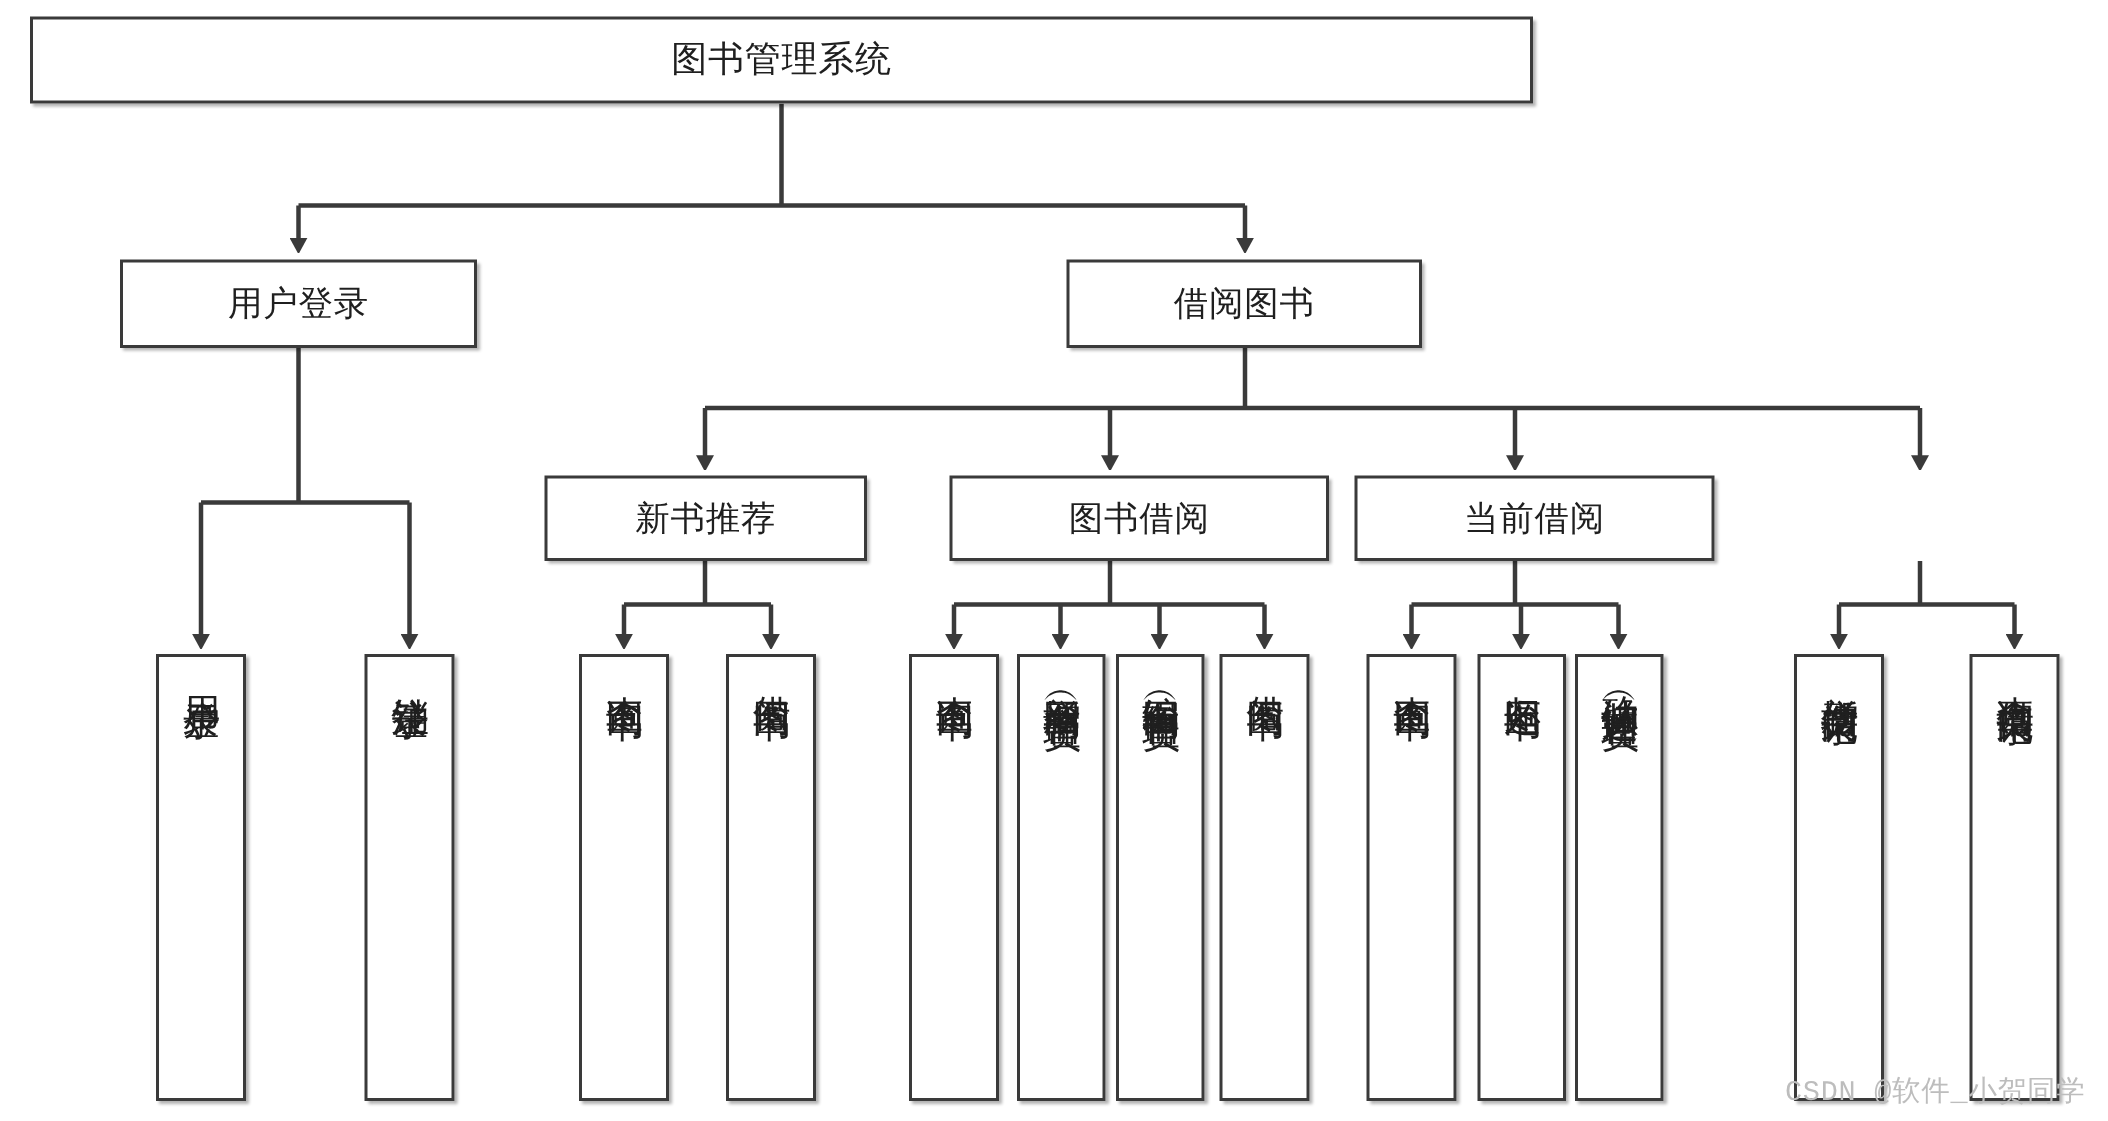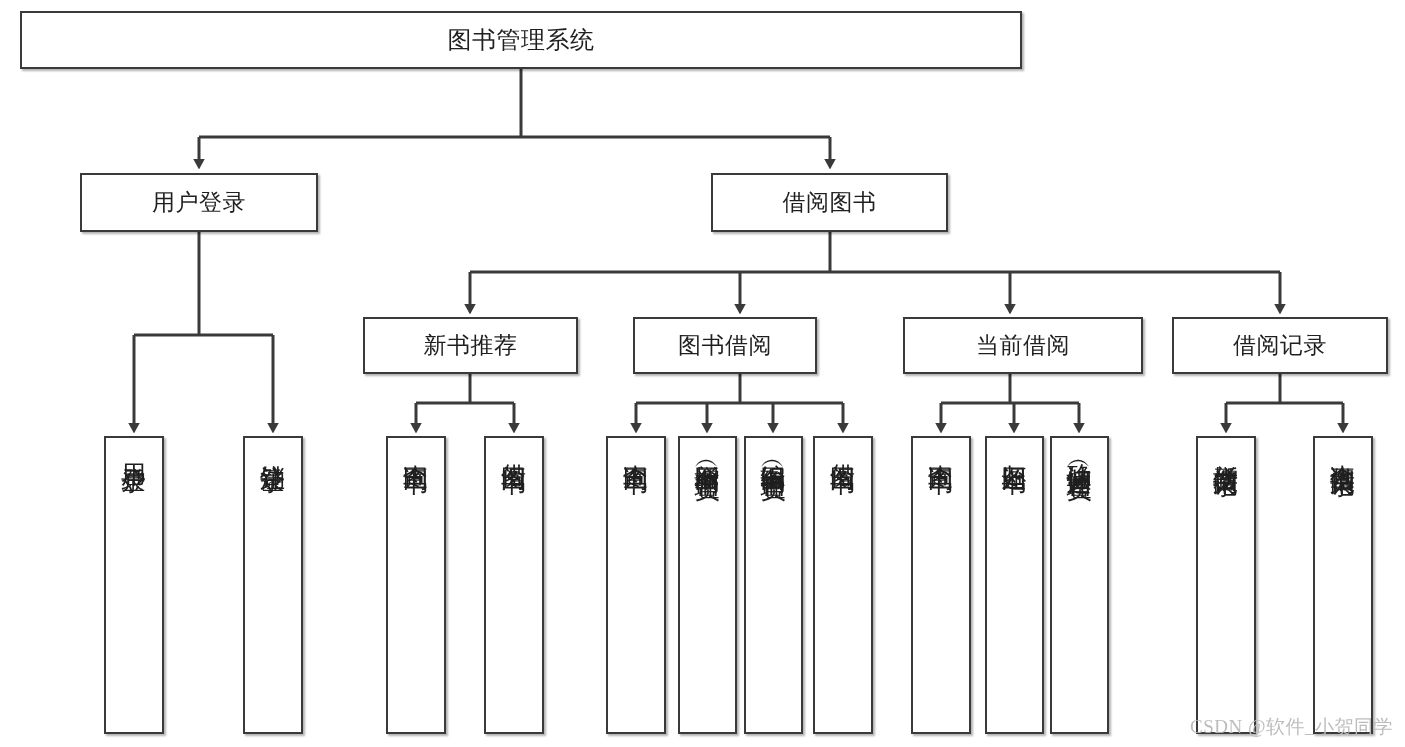--- a/index.html
+++ b/index.html
@@ -67,21 +67,21 @@
   }
   .watermark {
     position: absolute;
     left: 1190px;
     top: 714px;
     font-size: 19px;
     color: #bdbdbd;
     letter-spacing: 0.5px;
     white-space: nowrap;
     z-index: 3;
-    font-family: Liberation Serif, serif;
+    font-family: Liberation Mono, monospace;
   }
 </style>
 </head>
 <body>
 
 <div id="diagram-root" style="background: rgb(255, 255, 255);">
 
   <svg id="edge-layer" viewBox="0 0 1405 747" width="1405" height="747">
     <defs>
       <marker id="arrowhead" markerWidth="10" markerHeight="12" refX="1.5" refY="6" orient="auto" markerUnits="userSpaceOnUse">
@@ -139,28 +139,25 @@
   <div class="node h" style="left: 80px; top: 173px; width: 238px; height: 59px; border-color: rgb(58, 58, 58); background: rgb(255, 255, 255); color: rgb(31, 31, 31);">
     <span class="label">用户登录</span>
   </div>
   <div class="node h" style="left: 711px; top: 173px; width: 237px; height: 59px; border-color: rgb(58, 58, 58); background: rgb(255, 255, 255); color: rgb(31, 31, 31);">
     <span class="label">借阅图书</span>
   </div>
 
   <div class="node h" style="left: 363px; top: 317px; width: 215px; height: 57px; border-color: rgb(58, 58, 58); background: rgb(255, 255, 255); color: rgb(31, 31, 31); justify-content: center;">
     <span class="label">新书推荐</span>
   </div>
-  <div class="node h" style="left: 633px; top: 317px; width: 184px; height: 57px; border-color: rgb(58, 58, 58); background: rgb(255, 255, 255); color: rgb(31, 31, 31);">
+  <div class="node h" style="left: 633px; top: 317px; width: 253px; height: 57px; border-color: rgb(58, 58, 58); background: rgb(255, 255, 255); color: rgb(31, 31, 31);">
     <span class="label">图书借阅</span>
   </div>
   <div class="node h" style="left: 903px; top: 317px; width: 240px; height: 57px; border-color: rgb(58, 58, 58); background: rgb(255, 255, 255); color: rgb(31, 31, 31);">
     <span class="label">当前借阅</span>
-  </div>
-  <div class="node h" style="left: 1172px; top: 317px; width: 216px; height: 57px; border-color: rgb(58, 58, 58); background: rgb(255, 255, 255); color: rgb(31, 31, 31);">
-    <span class="label">借阅记录</span>
   </div>
 
   <div class="node v" style="left: 104px; top: 436px; width: 60px; height: 298px; border-color: rgb(58, 58, 58); background: rgb(255, 255, 255); color: rgb(31, 31, 31);">
     <span class="label">用户登录</span>
   </div>
   <div class="node v" style="left: 243px; top: 436px; width: 60px; height: 298px; border-color: rgb(58, 58, 58); background: rgb(255, 255, 255); color: rgb(31, 31, 31);">
     <span class="label">注销登录</span>
   </div>
   <div class="node v" style="left: 386px; top: 436px; width: 60px; height: 298px; border-color: rgb(58, 58, 58); background: rgb(255, 255, 255); color: rgb(31, 31, 31);">
     <span class="label">查询图书</span>

